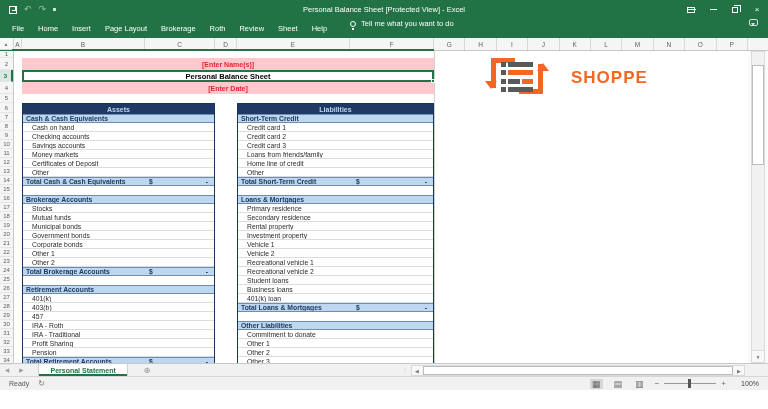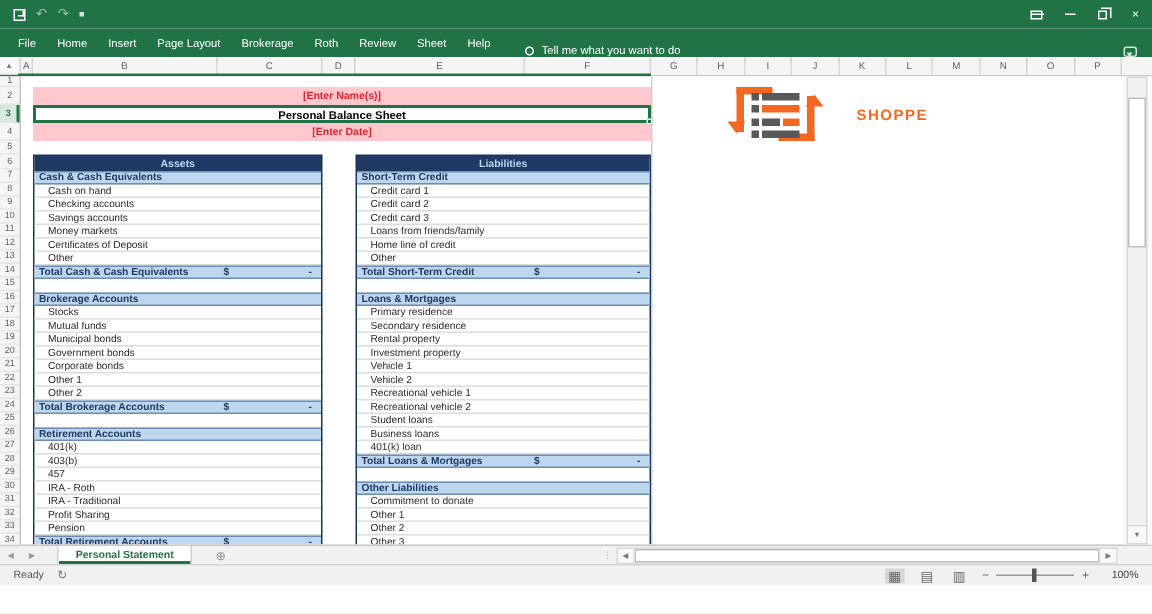--- a/index.html
+++ b/index.html
@@ -17,21 +17,21 @@
   .apptitle{position:absolute;left:0;right:0;text-align:center;font-size:7.5px;color:#fff;}
   .wincontrols{margin-left:auto;display:flex;align-items:center;z-index:2;}
   .wc{width:22px;height:19px;display:flex;align-items:center;justify-content:center;color:#fff;font-size:8px;}
   .min-ic{width:7px;height:1px;background:#fff;display:inline-block;}
   .restore-ic{width:6px;height:6px;border:1px solid #fff;position:relative;display:inline-block;}
   .restore-ic::before{content:'';position:absolute;left:1px;top:-3px;width:6px;height:6px;border-top:1px solid #fff;border-right:1px solid #fff;}
   .ribbonlayout-ic{width:8px;height:6px;border:1px solid #fff;display:inline-block;position:relative;}
   .ribbonlayout-ic::after{content:'';position:absolute;left:0;top:1px;width:8px;height:1px;background:#fff;}
 
   
-  .ribbontabs{height:19px;background:var(--excel_green);display:flex;align-items:flex-end;color:#fff;font-size:7.5px;padding-left:5px;position:relative;}
+  .ribbontabs{height:19px;background:var(--excel_green);display:flex;align-items:flex-start;color:#fff;font-size:7.5px;padding-left:5px;position:relative;}
   .rtab{padding:0 7px;height:100%;display:flex;align-items:center;cursor:default;}
   .tellme{display:flex;align-items:center;margin-left:16px;}
   .bulb{width:6px;height:6px;border:1px solid #fff;border-radius:50%;position:relative;margin-right:5px;}
   .bulb::after{content:'';position:absolute;left:1px;top:6px;width:2px;height:2px;background:#fff;}
   .comment-ic{margin-left:auto;margin-right:10px;width:9px;height:7px;border:1px solid rgba(255,255,255,.8);border-radius:2px;position:relative;}
   .comment-ic::after{content:'';position:absolute;left:1px;bottom:-3px;border:2px solid transparent;border-top:3px solid rgba(255,255,255,.8);}
 
   
   .formulabar{height:19px;background:#f3f2f1;display:flex;align-items:center;padding:0 2px 0 3px;border-bottom:1px solid #d8d8d8;}
   .namebox{width:57px;height:15px;background:#fff;border:1px solid #d4d4d4;display:flex;align-items:center;font-size:7px;color:#333;padding-left:5px;}
@@ -85,21 +85,21 @@
   .arr-l::after{content:'';position:absolute;left:-11px;bottom:-7px;border:6px solid transparent;border-top:8px solid var(--logo_orange);}
   .arr-r{position:absolute;right:5px;bottom:5px;width:24px;height:30px;border-right:5px solid var(--logo_orange);border-bottom:5px solid var(--logo_orange);}
   .arr-r::after{content:'';position:absolute;right:-11px;top:-7px;border:6px solid transparent;border-bottom:8px solid var(--logo_orange);}
   .sheet-glyph{position:absolute;left:15px;top:7px;width:32px;height:30px;display:flex;flex-direction:column;justify-content:space-between;}
   .g-row{display:flex;gap:2px;height:5px;}
   .g-dot{width:5px;height:5px;background:var(--logo_gray);flex:0 0 auto;}
   .g-bar{height:5px;flex:1;}
   .gb-d{background:var(--logo_gray);} .gb-o{background:var(--logo_orange);}
   .logo-text{display:flex;flex-direction:column;line-height:1;}
   .logo-line1{font-size:17px;font-weight:bold;color:var(--logo_gray);letter-spacing:.5px;}
-  .logo-line2{font-size:10px;font-weight:bold;color:var(--logo_orange);letter-spacing:1px;text-align:center;transform:translateX(14px);margin-top:1px;}
+  .logo-line2{font-size:17px;font-weight:bold;color:var(--logo_orange);letter-spacing:1px;text-align:center;transform:translateX(14px);margin-top:1px;}
 
   
   .vscroll{position:absolute;right:0;top:0;width:20px;height:100%;background:#fafafa;z-index:5;}
   .vtrack{position:absolute;left:3px;top:0;width:14px;height:100%;background:#f1f1f1;border:1px solid #dadada;}
   .varrow{position:absolute;left:0;width:12px;height:12px;display:flex;align-items:center;justify-content:center;font-size:5px;color:#777;background:#f8f8f8;border-bottom:1px solid #dadada;}
   .varrow.down{bottom:0;top:auto;border-top:1px solid #dadada;border-bottom:none;}
   .vthumb{position:absolute;left:0;top:13px;width:12px;height:100px;background:#fff;border:1px solid #bdbdbd;}
 
   
   .tabbar{height:13px;background:#f1f1f1;border-top:1px solid #c8c8c8;display:flex;align-items:center;position:relative;font-size:7px;}
@@ -129,20 +129,21 @@
 
 <div class="app">
 
   <div class="titlebar">
     <div class="qat">
       <span class="save-ic"></span>
       <span class="dim">↶</span>
       <span class="dim">↷</span>
       <span class="sq"></span>
     </div>
+    <div class="apptitle">Personal Balance Sheet  [Protected View] -  Excel</div>
     <div class="wincontrols">
       <span class="wc">
           <span class="ribbonlayout-ic"></span>
         </span>
       <span class="wc">
           <span class="min-ic"></span>
         </span>
       <span class="wc">
           <span class="restore-ic"></span>
         </span>

